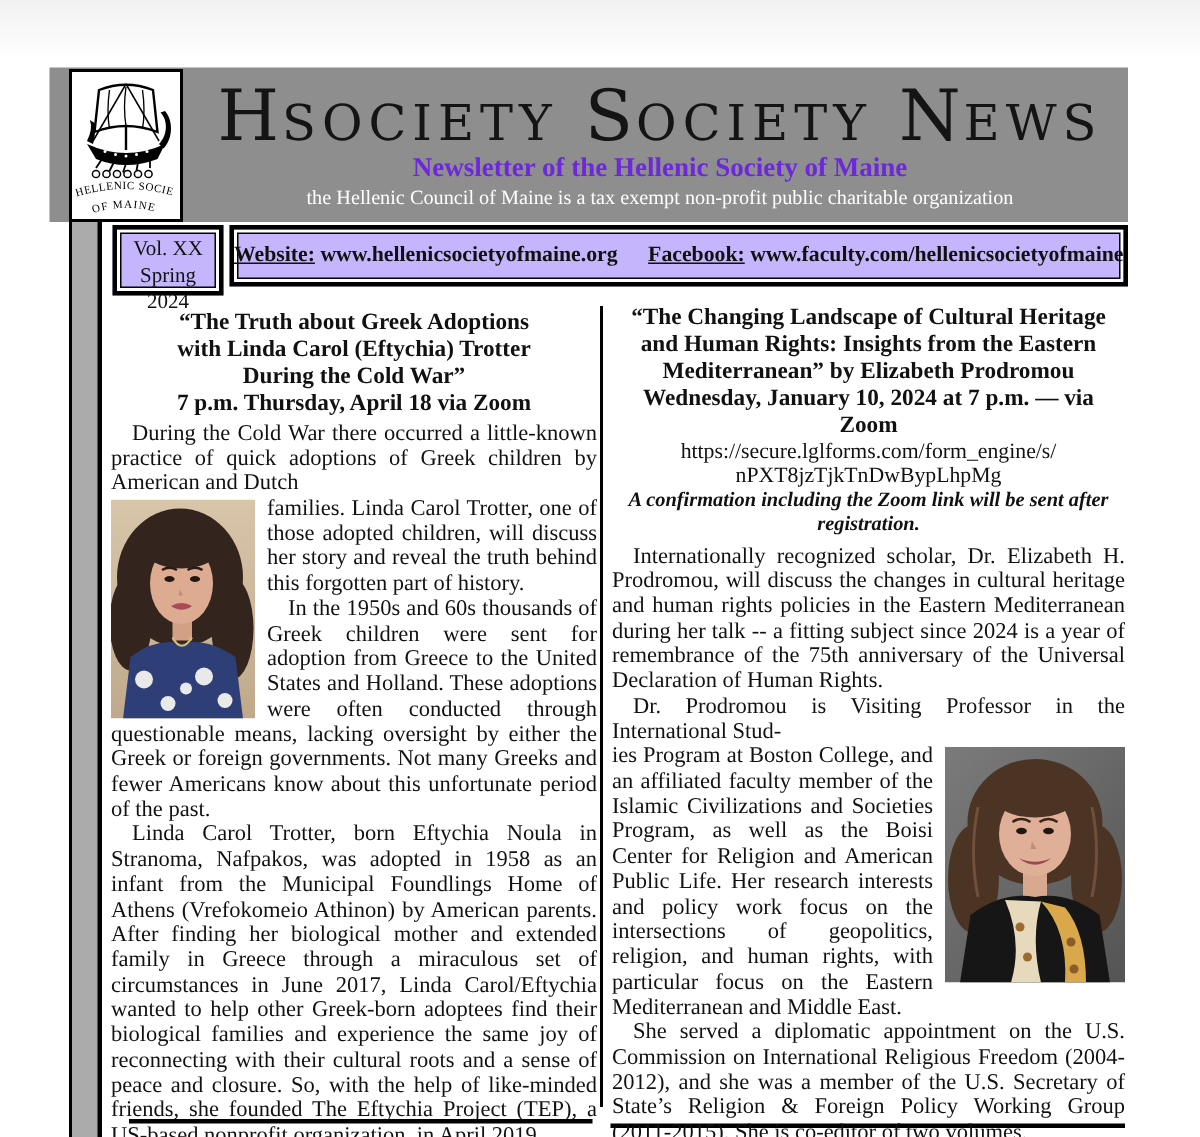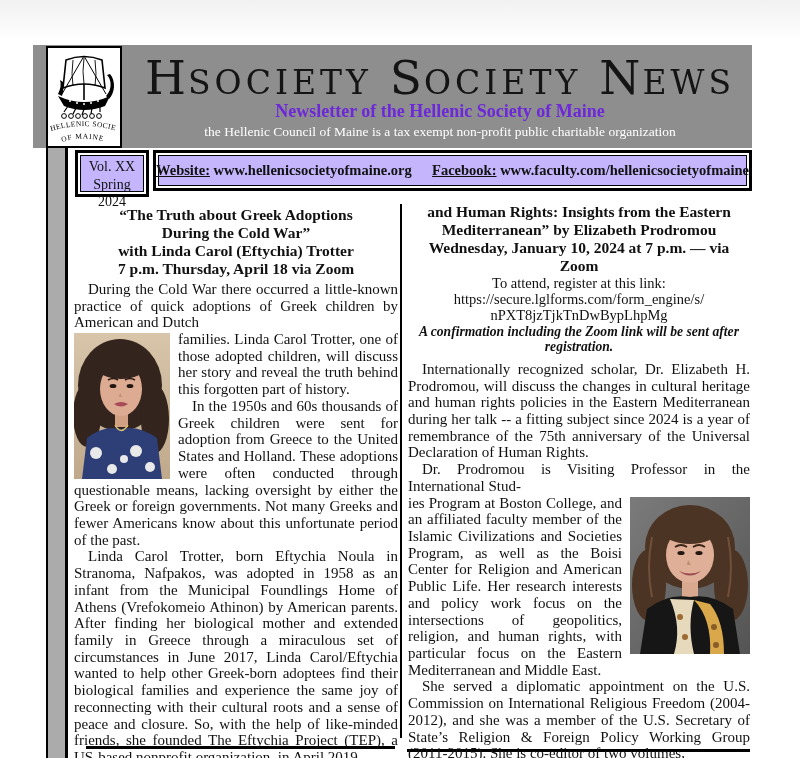--- a/index.html
+++ b/index.html
@@ -126,22 +126,22 @@
   </div>
 
   <div class="left-strip"></div>
   <div class="col-divider"></div>
   <div class="rule-left"></div>
   <div class="rule-right"></div>
 
   <div class="colL">
     <div class="art-title">
       <div>“The Truth about Greek Adoptions</div>
+      <div>with Linda Carol (Eftychia) Trotter</div>
       <div>During the Cold War”</div>
-      <div>with Linda Carol (Eftychia) Trotter</div>
       <div>7 p.m. Thursday, April 18 via Zoom</div>
     </div>
     <div class="body-txt">
       <p class="ind">During the Cold War there occurred a little-known practice of quick adoptions of Greek children by American and Dutch</p>
       <span class="photoL">
         <svg width="96" height="146" viewBox="0 0 96 146">
           <defs>
               <linearGradient id="bgL" x1="0" y1="0" x2="0" y2="1">
             <stop offset="0" stop-color="#d8c5aa"></stop>
                 <stop offset="1" stop-color="#c0a98b"></stop>
@@ -172,25 +172,25 @@
       <p>families. Linda Carol Trotter, one of those adopted children, will discuss her story and reveal the truth behind this forgotten part of history.</p>
       <p class="ind">In the 1950s and 60s thousands of Greek children were sent for adoption from Greece to the United States and Holland. These adoptions were often conducted through questionable means, lacking oversight by either the Greek or foreign governments. Not many Greeks and fewer Americans know about this unfortunate period of the past.</p>
       <p class="ind">Linda Carol Trotter, born Eftychia Noula in Stranoma, Nafpakos, was adopted in 1958 as an infant from the Municipal Foundlings Home of Athens (Vrefokomeio Athinon) by American parents. After finding her biological mother and extended family in Greece through a miraculous set of circumstances in June 2017, Linda Carol/Eftychia wanted to help other Greek-born adoptees find their biological families and experience the same joy of reconnecting with their cultural roots and a sense of peace and closure. So, with the help of like-minded friends, she founded The Eftychia Project (TEP), a US-based nonprofit organization, in April 2019.</p>
 
       <div class="clear"></div>
     </div>
   </div>
 
   <div class="colR">
     <div class="art-title">
+      <div>“The Changing Landscape of Cultural Heritage</div>
       <div>and Human Rights: Insights from the Eastern</div>
       <div>Mediterranean” by Elizabeth Prodromou</div>
       <div>Wednesday, January 10, 2024 at 7 p.m. — via Zoom</div>
     </div>
-    <div class="centerline">To attend, register at this link:</div>
     <div>
       <div class="urlline">https://secure.lglforms.com/form_engine/s/</div>
       <div class="urlline">nPXT8jzTjkTnDwBypLhpMg</div>
     </div>
     <div class="confnote">A confirmation including the Zoom link will be sent after registration.</div>
     <div class="body-txt">
       <p class="ind">Internationally recognized scholar, Dr. Elizabeth H. Prodromou, will discuss the changes in cultural heritage and human rights policies in the Eastern Mediterranean during her talk -- a fitting subject since 2024 is a year of remembrance of the 75th anniversary of the Universal Declaration of Human Rights.</p>
       <p class="ind">Dr. Prodromou is Visiting Professor in the International Stud-</p>
       <span class="photoR">
         <svg width="120" height="157" viewBox="0 0 120 157">

